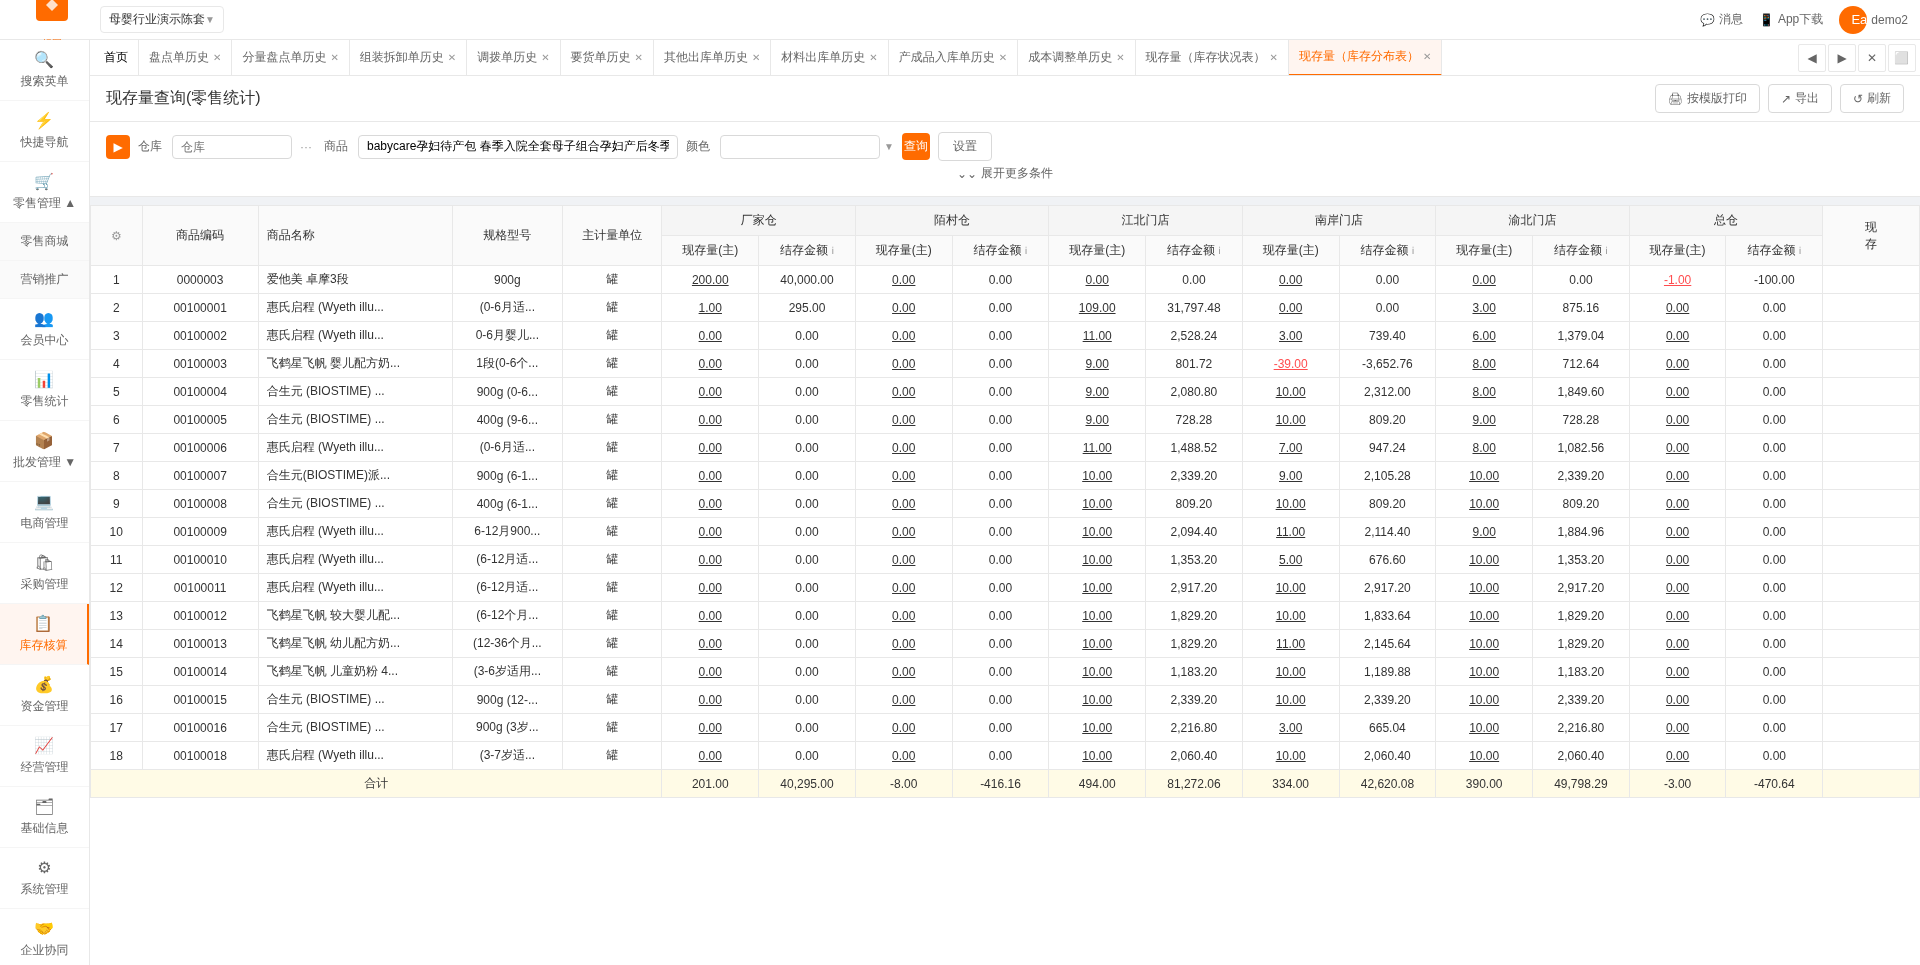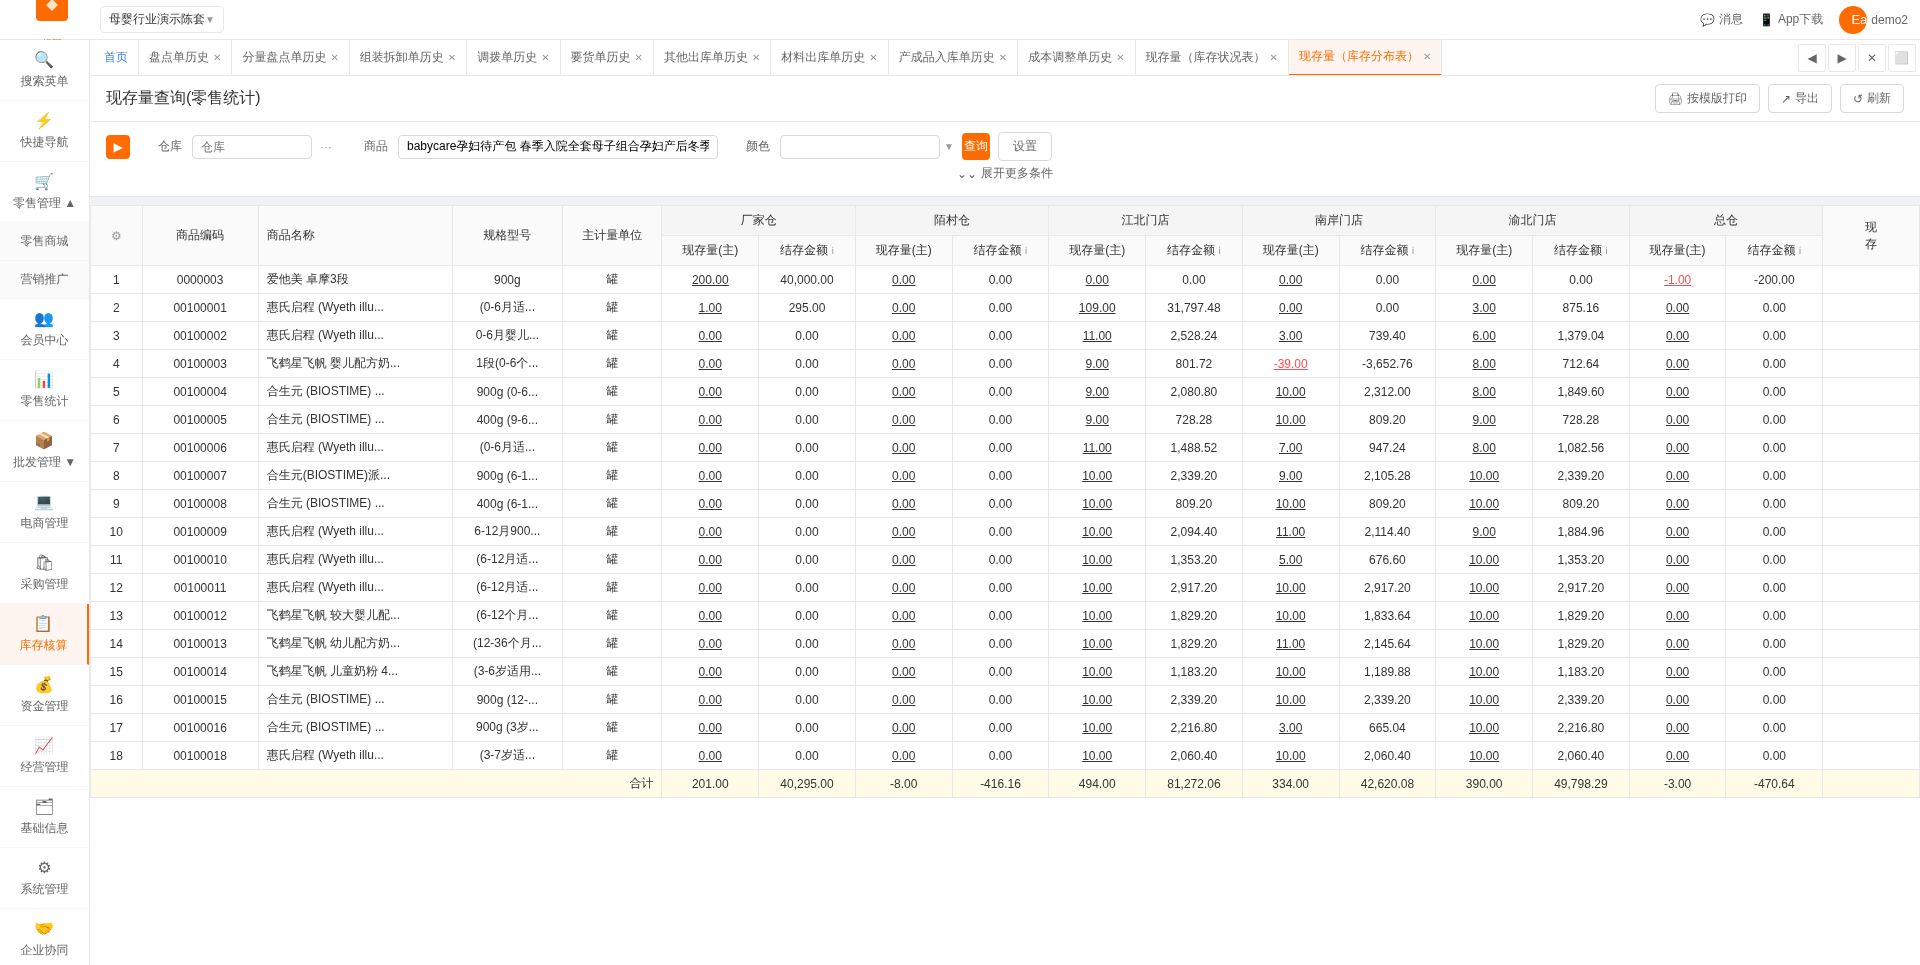--- a/index.html
+++ b/index.html
@@ -26,35 +26,35 @@
 
     
     .main { flex: 1; display: flex; flex-direction: column; overflow: hidden; }
 
     
     .tab-bar { height: 36px; background: #fff; border-bottom: 1px solid #e8e8e8; display: flex; align-items: center; overflow-x: auto; white-space: nowrap; padding: 0 4px; }
     .tab-bar::-webkit-scrollbar { display: none; }
     .tab-item { display: inline-flex; align-items: center; padding: 0 10px; height: 36px; border-right: 1px solid #e8e8e8; cursor: pointer; color: #666; font-size: 12px; gap: 4px; flex-shrink: 0; }
     .tab-item.active { background: #fff5f0; color: #ff6b00; border-bottom: 2px solid #ff6b00; }
     .tab-item .tab-close { color: #999; font-size: 10px; cursor: pointer; }
-    .tab-item.home { color: #3b82f6; font-weight: 500; justify-content: flex-end; }
+    .tab-item.home { color: #000000; font-weight: 500; justify-content: flex-end; }
     .tab-nav-btns { display: flex; align-items: center; margin-left: auto; gap: 2px; flex-shrink: 0; }
     .tab-nav-btn { width: 28px; height: 28px; border: 1px solid #e8e8e8; display: flex; align-items: center; justify-content: center; cursor: pointer; color: #666; border-radius: 2px; }
 
     
     .page-content { flex: 1; overflow: hidden; display: flex; flex-direction: column; padding: 0; background: #f0f2f5; }
     .page-title { font-size: 16px; font-weight: 500; color: #333; margin-bottom: 8px; }
     .page-actions { display: flex; align-items: center; gap: 8px; justify-content: flex-end; margin-bottom: 8px; }
     .btn { padding: 5px 12px; border-radius: 4px; cursor: pointer; font-size: 12px; border: 1px solid #d9d9d9; background: #fff; color: #333; display: inline-flex; align-items: center; gap: 4px; }
     .btn-default { background: #fff; color: #666; }
 
     
     .search-area { background: #fff; padding: 10px 16px; border-bottom: 1px solid #e8e8e8; }
     .search-row { display: flex; align-items: center; gap: 8px; flex-wrap: wrap; }
-    .search-field { display: flex; align-items: center; gap: 4px; margin-left: 20px; }
+    .search-field { display: flex; align-items: center; gap: 4px; }
     .search-label { color: #666; white-space: nowrap; min-width: 30px; }
     .search-input { border: 1px solid #d9d9d9; border-radius: 4px; padding: 4px 8px; font-size: 12px; width: 120px; }
     .search-input-wide { width: 320px; }
     .search-input-color { width: 160px; }
     .search-btn { background: #ff6b00; color: #fff; border: none; border-radius: 4px; padding: 5px 2px; cursor: pointer; font-size: 12px; }
     .setting-btn { background: #fff; color: #666; border: 1px solid #d9d9d9; border-radius: 4px; padding: 5px 14px; cursor: pointer; font-size: 12px; }
     .more-conditions { display: flex; align-items: center; justify-content: center; padding: 4px; color: #666; cursor: pointer; font-size: 12px; gap: 4px; }
 
     
     .table-wrapper { flex: 1; overflow: auto; background: #fff; margin: 8px 0 0; }
@@ -341,21 +341,21 @@
     <td>40,000.00</td>
     <td><span class="num-cell">0.00</span></td>
     <td>0.00</td>
     <td><span class="num-cell">0.00</span></td>
     <td>0.00</td>
     <td><span class="num-cell ">0.00</span></td>
     <td class="">0.00</td>
     <td><span class="num-cell">0.00</span></td>
     <td>0.00</td>
     <td><span class="num-cell negative">-1.00</span></td>
-    <td class="negative">-200.00</td>
+    <td class="negative">-100.00</td>
     <td></td>
   </tr>
                 <tr>
     <td>2</td>
     <td>00100001</td>
     <td class="col-name" style="text-align:left;">惠氏启程 (Wyeth illu...</td>
     <td>(0-6月适...</td>
     <td>罐</td>
     <td><span class="num-cell">1.00</span></td>
     <td>295.00</td>
@@ -687,21 +687,21 @@
     <td class="">2,060.40</td>
     <td><span class="num-cell">10.00</span></td>
     <td>2,060.40</td>
     <td><span class="num-cell ">0.00</span></td>
     <td class="">0.00</td>
     <td></td>
   </tr>
               </tbody>
             <tfoot id="table-foot">
             <tr class="summary-row">
-  <td colspan="5" style="text-align:right;font-family:Liberation Serif, serif;">合计</td>
+  <td colspan="5" style="text-align:center;font-family:Liberation Serif, serif;">合计</td>
   <td>201.00</td>
   <td>40,295.00</td>
   <td class="negative">-8.00</td>
   <td class="negative">-416.16</td>
   <td>494.00</td>
   <td>81,272.06</td>
   <td>334.00</td>
   <td>42,620.08</td>
   <td>390.00</td>
   <td>49,798.29</td>

